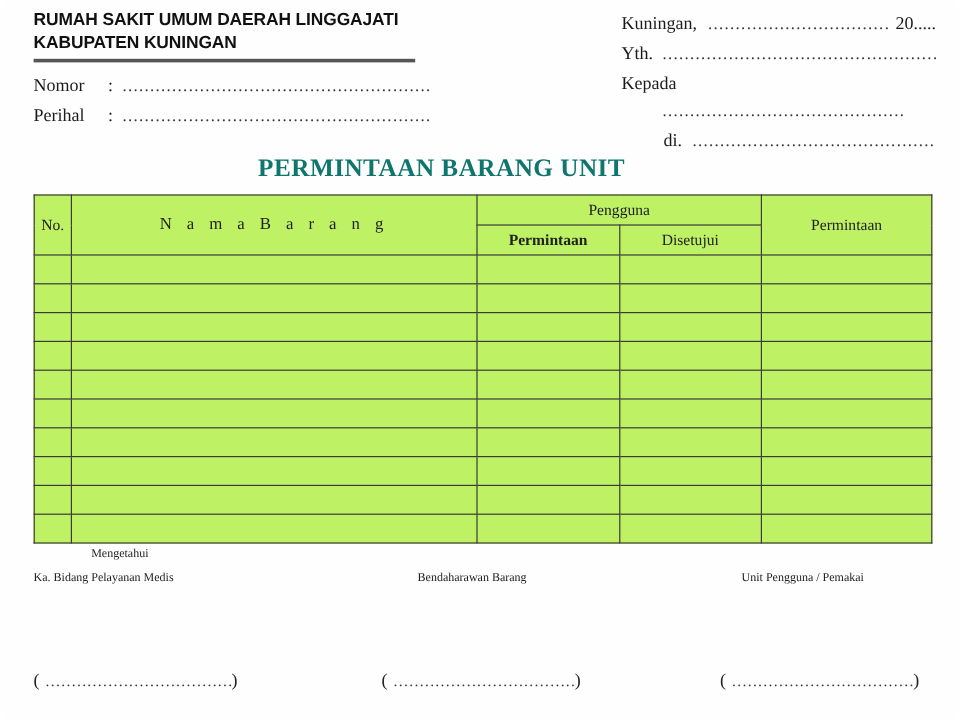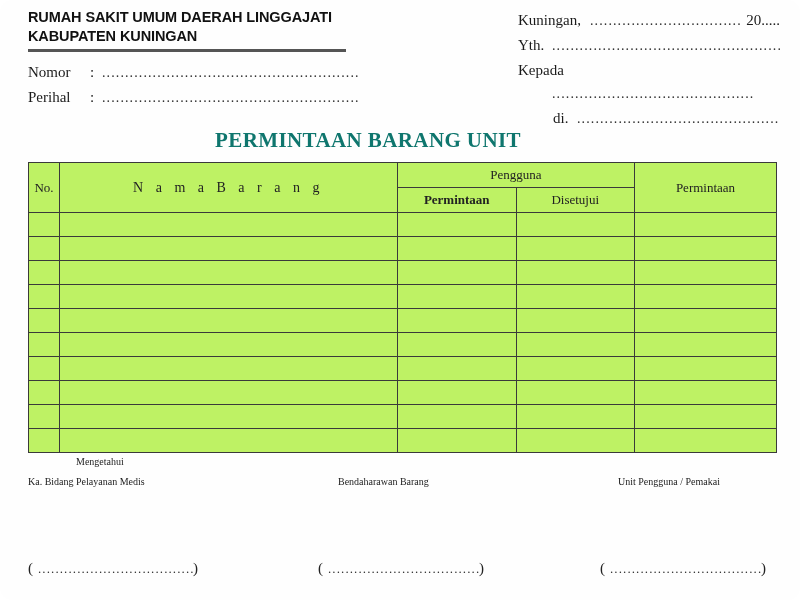--- a/index.html
+++ b/index.html
@@ -157,21 +157,21 @@
     height: 46px;
   }
   .sign-col {
     position: absolute;
     font-size: 10px;
     line-height: 20px;
     color: #222;
     white-space: nowrap;
   }
   .sign-col.left   { left: 28px;  top: 0; }
-  .sign-col.mid    { left: 338px; top: 20px; }
+  .sign-col.mid    { left: 348px; top: 20px; }
   .sign-col.right  { left: 618px; top: 20px; }
   .sign-know { padding-left: 48px; }
 
   
   .name-row {
     position: absolute;
     top: 560px;
     left: 0;
     width: 800px;
     height: 24px;

